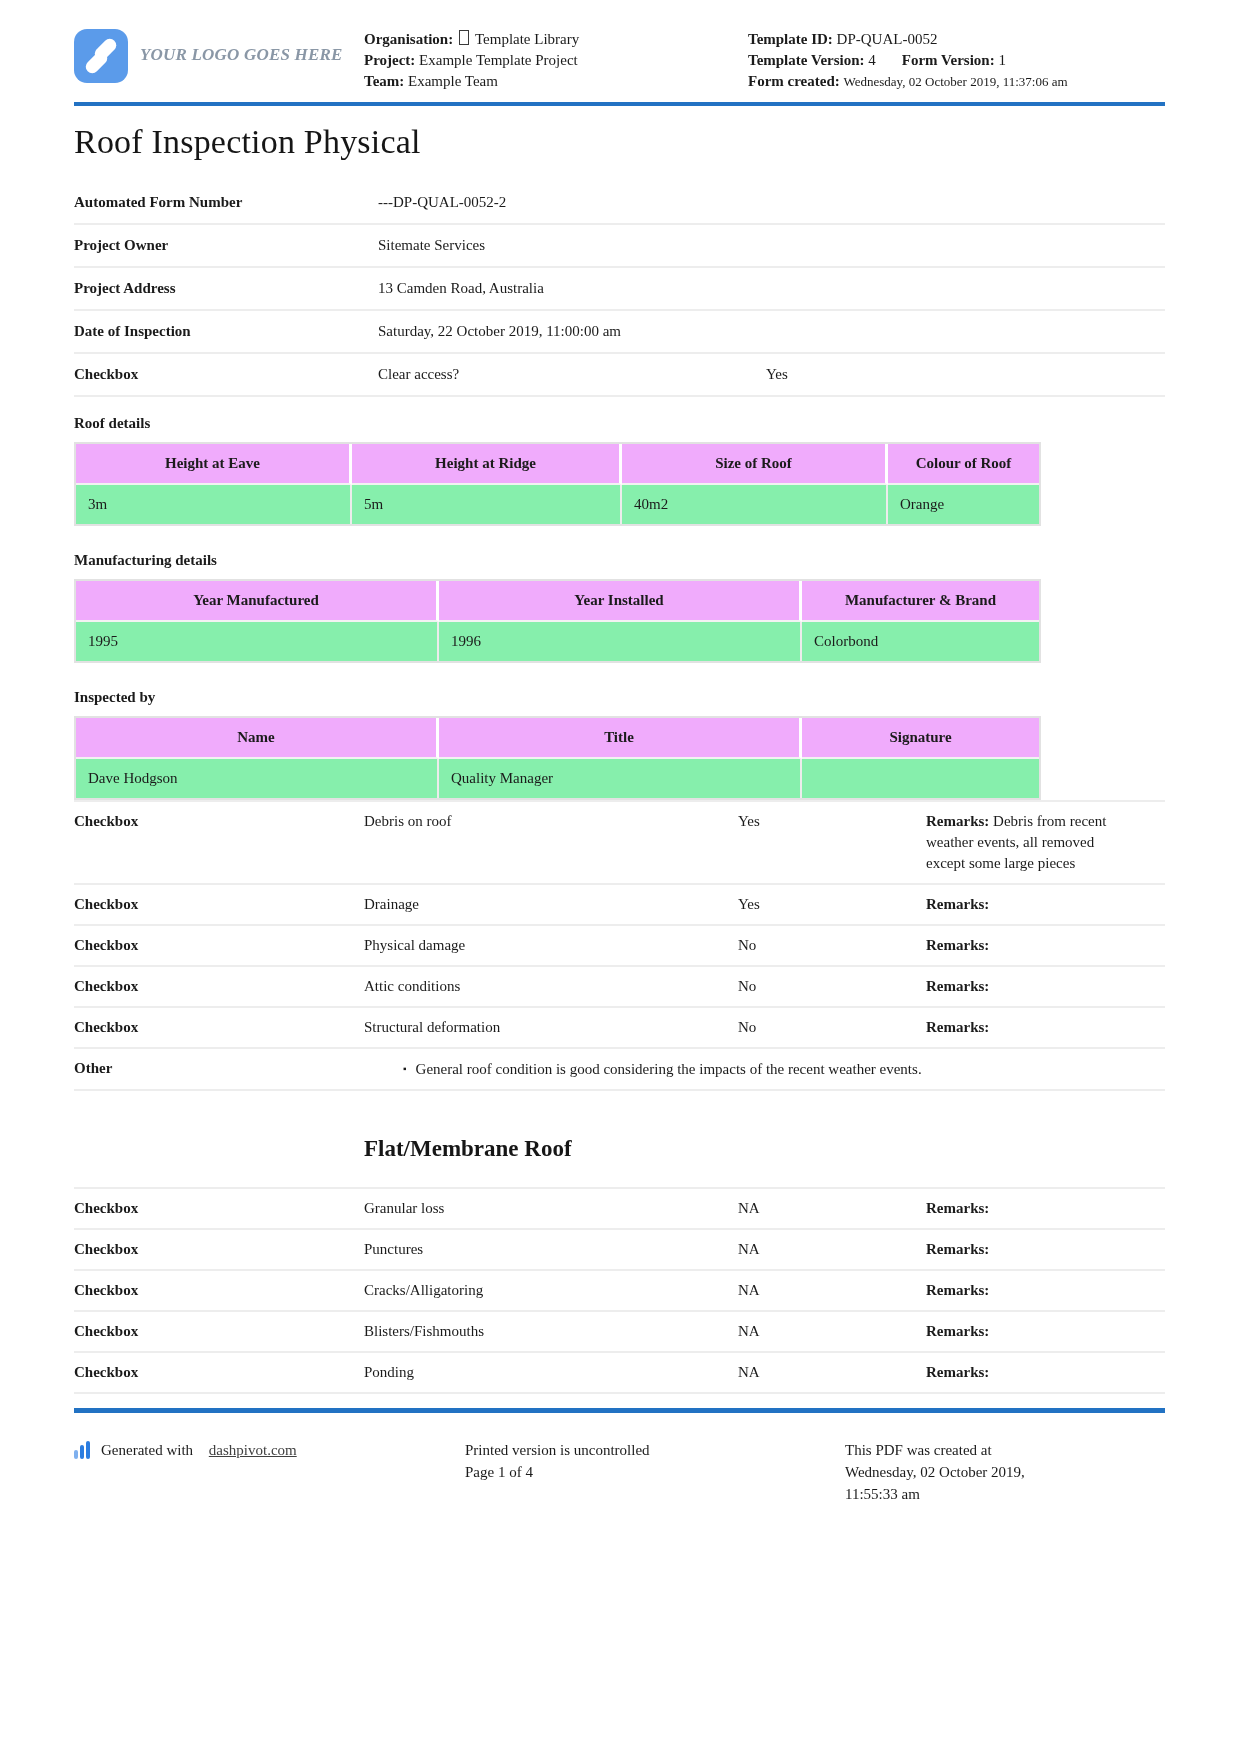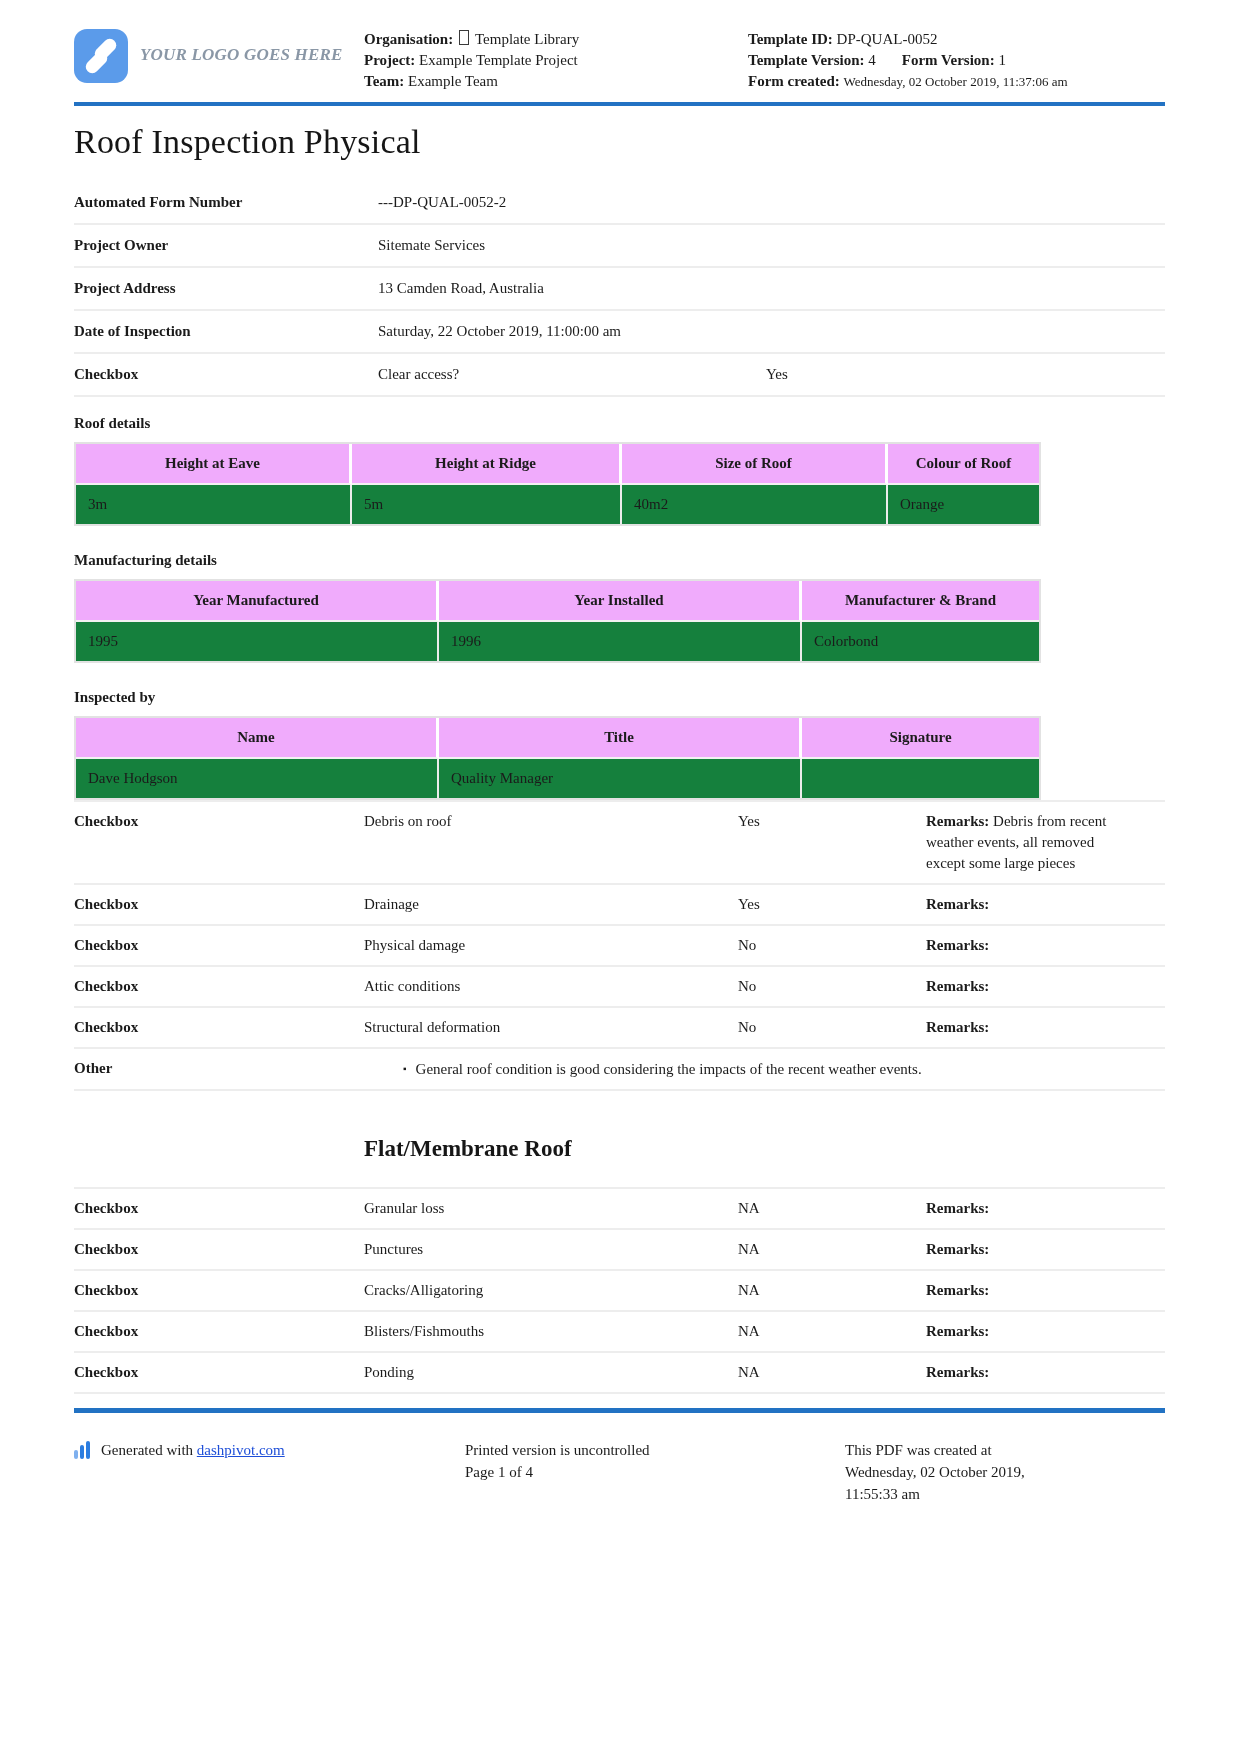--- a/index.html
+++ b/index.html
@@ -48,21 +48,21 @@
   
   .subhead { font-weight:700; margin:18px 0 10px 0; }
   .subhead.mt { margin-top:26px; }
   table.data-table { border-collapse:separate; border-spacing:0; border:2px solid #e2e2e2; }
   table.data-table th {
     background:#f0abfc; text-align:center; font-weight:700; font-size:15px;
     padding:11px 12px; border-right:3px solid #ffffff; border-bottom:2px solid #f2f2f2;
   }
   table.data-table th:last-child { border-right:none; }
   table.data-table td {
-    background:#15803d; padding:11px 12px; font-size:15px;
+    background:#86efac; padding:11px 12px; font-size:15px;
     border-right:2px solid #ececec;
   }
   table.data-table td:last-child { border-right:none; }
 
   
   h2.section-title {
     font-size:23px; font-weight:700; color:#161616;
     margin:34px 0 16px 290px; line-height:28px;
   }
   h2.section-title.second { margin-top:44px; margin-bottom:24px; }
@@ -79,21 +79,21 @@
   .bullet { font-size:10px; vertical-align:2px; margin-right:9px; }
 
   
   .footer-bar { height:5px; background:#2272c3; margin-top:14px; }
   .doc-footer {
     display:grid; grid-template-columns:391px 380px 1fr;
     padding-top:26px; line-height:22px;
   }
   .foot-left { display:flex; align-items:flex-start; }
   .chart-icon-wrap { margin:2px 8px 0 0; }
-  a.foot-link { color:#1d4ed8; text-decoration:underline; cursor:pointer; }
+  a.foot-link { color:#404040; text-decoration:underline; cursor:pointer;margin-left:12px; }
 </style>
 </head>
 <body>
 
 <div class="page">
   <div class="content">
 
     <header class="doc-header">
       <div class="logo-block">
         <span class="logo-mark">

